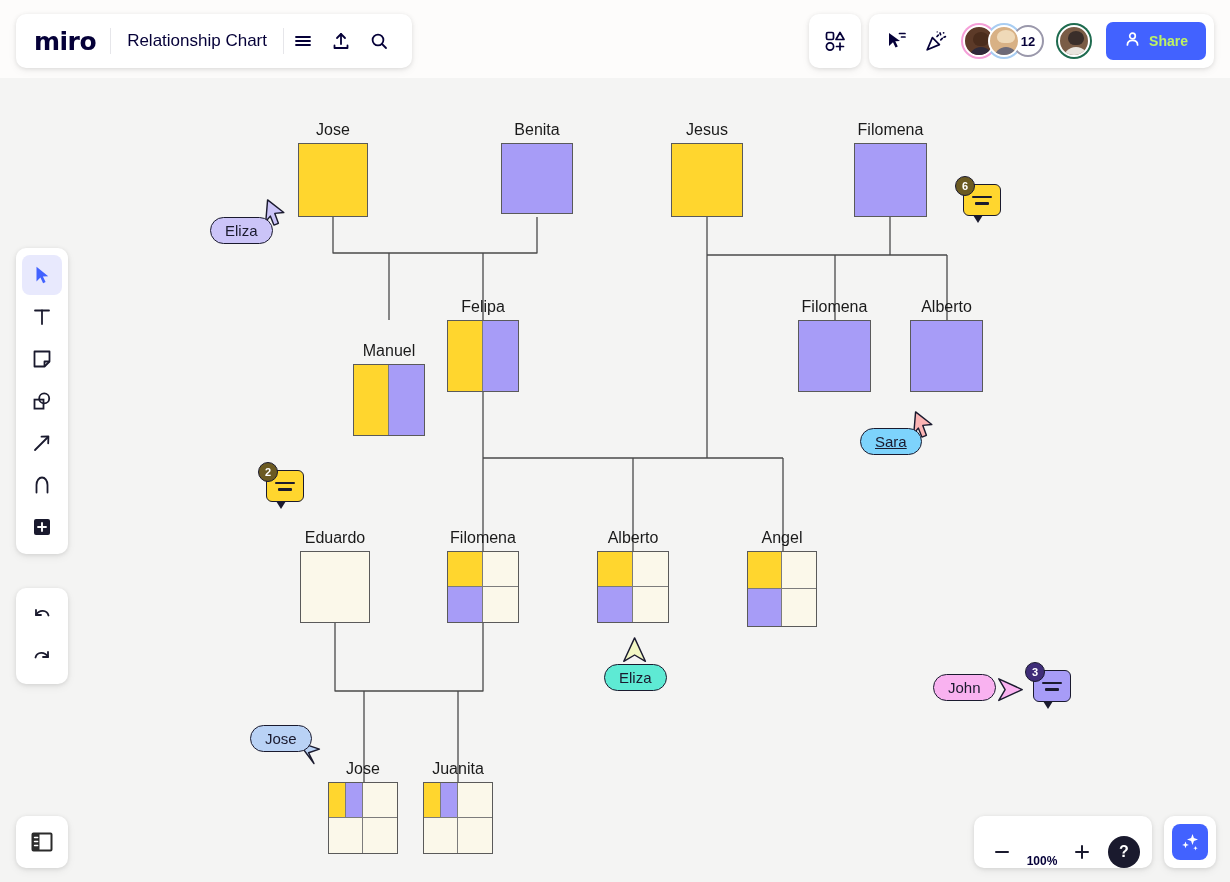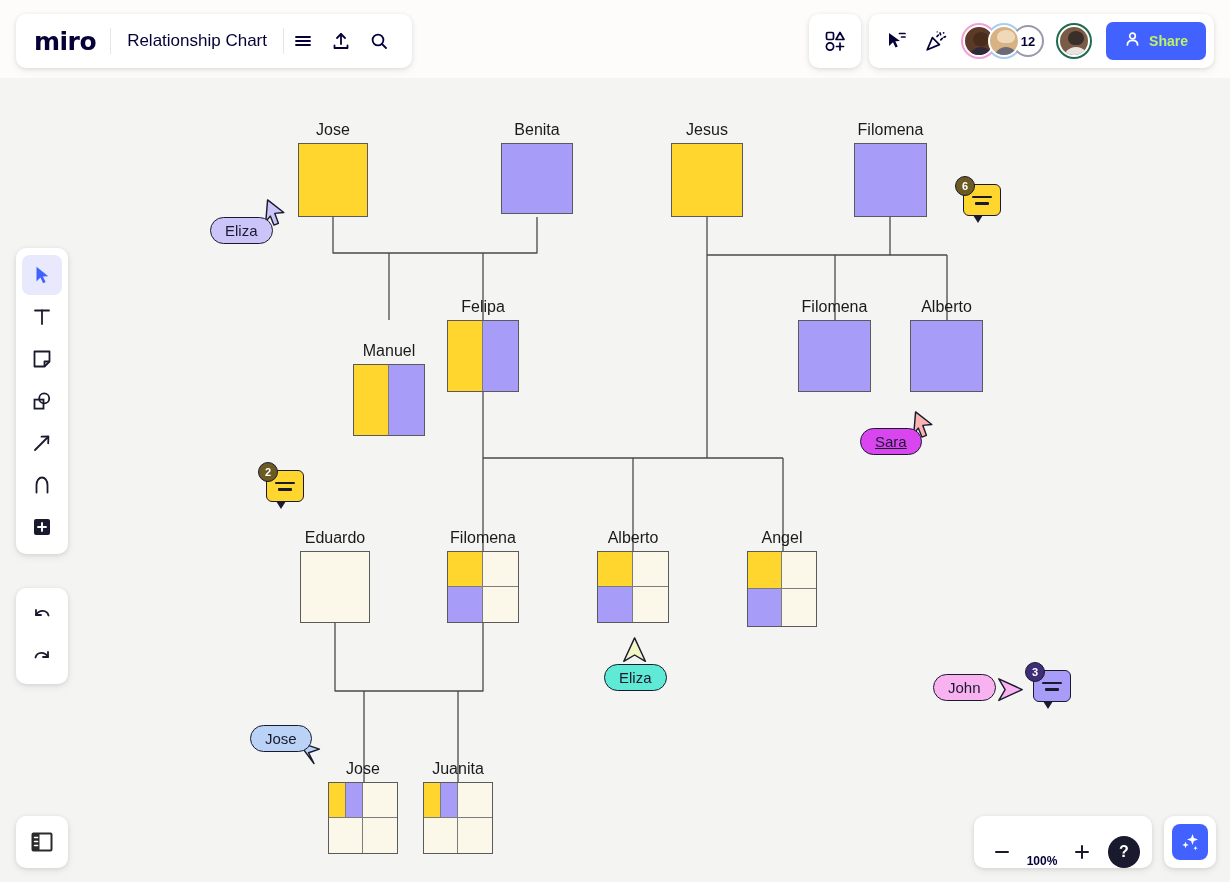--- a/index.html
+++ b/index.html
@@ -349,21 +349,21 @@
       </div>
 
     <div id="cursors-layer">
         <div class="cursor" style="left: 264px; top: 120px;"><svg width="27" height="29" viewBox="0 0 30 32">
             <path d="M2 26 L4 2 L22 16 L12 17 L16 28 L11 30 L7 20 Z" fill="#cbc4f8" stroke="#1a1a2e" stroke-width="1.6" stroke-linejoin="round"></path>
           </svg></div>
         <div class="cursor" style="left: 210px; top: 139px;"><div class="cursor-pill" style="background: rgb(203, 196, 248);">Eliza</div></div>
         <div class="cursor" style="left: 912px; top: 332px;"><svg width="27" height="29" viewBox="0 0 30 32">
             <path d="M2 26 L4 2 L22 16 L12 17 L16 28 L11 30 L7 20 Z" fill="#fbb4b4" stroke="#1a1a2e" stroke-width="1.6" stroke-linejoin="round"></path>
           </svg></div>
-        <div class="cursor" style="left: 860px; top: 350px;"><div class="cursor-pill" style="background: #d946ef; text-decoration: underline;">Sara</div></div>
+        <div class="cursor" style="left: 860px; top: 350px;"><div class="cursor-pill" style="background: #7dd3fc; text-decoration: underline;">Sara</div></div>
         <div class="cursor" style="left: 622px; top: 558px;"><svg width="27" height="29" viewBox="0 0 30 32">
             <path d="M14 2 L26 28 L14 21 L2 28 Z" fill="#f2f7c4" stroke="#1a1a2e" stroke-width="1.6" stroke-linejoin="round"></path>
           </svg></div>
         <div class="cursor" style="left: 604px; top: 586px;"><div class="cursor-pill" style="background: #5eead4;">Eliza</div></div>
         <div class="cursor" style="left: 997px; top: 598px;"><svg width="27" height="29" viewBox="0 0 30 32">
             <path d="M2 3 L28 15 L2 27 L9 15 Z" fill="#f9b2f0" stroke="#1a1a2e" stroke-width="1.6" stroke-linejoin="round"></path>
           </svg></div>
         <div class="cursor" style="left: 933px; top: 596px;"><div class="cursor-pill" style="background: rgb(249, 178, 240);">John</div></div>
         <div class="cursor" style="left: 296px; top: 662px;"><svg width="27" height="29" viewBox="0 0 30 32">
             <path d="M2 2 L26 10 L14 14 L20 26 Z" fill="#b9d2f5" stroke="#1a1a2e" stroke-width="1.6" stroke-linejoin="round"></path>

